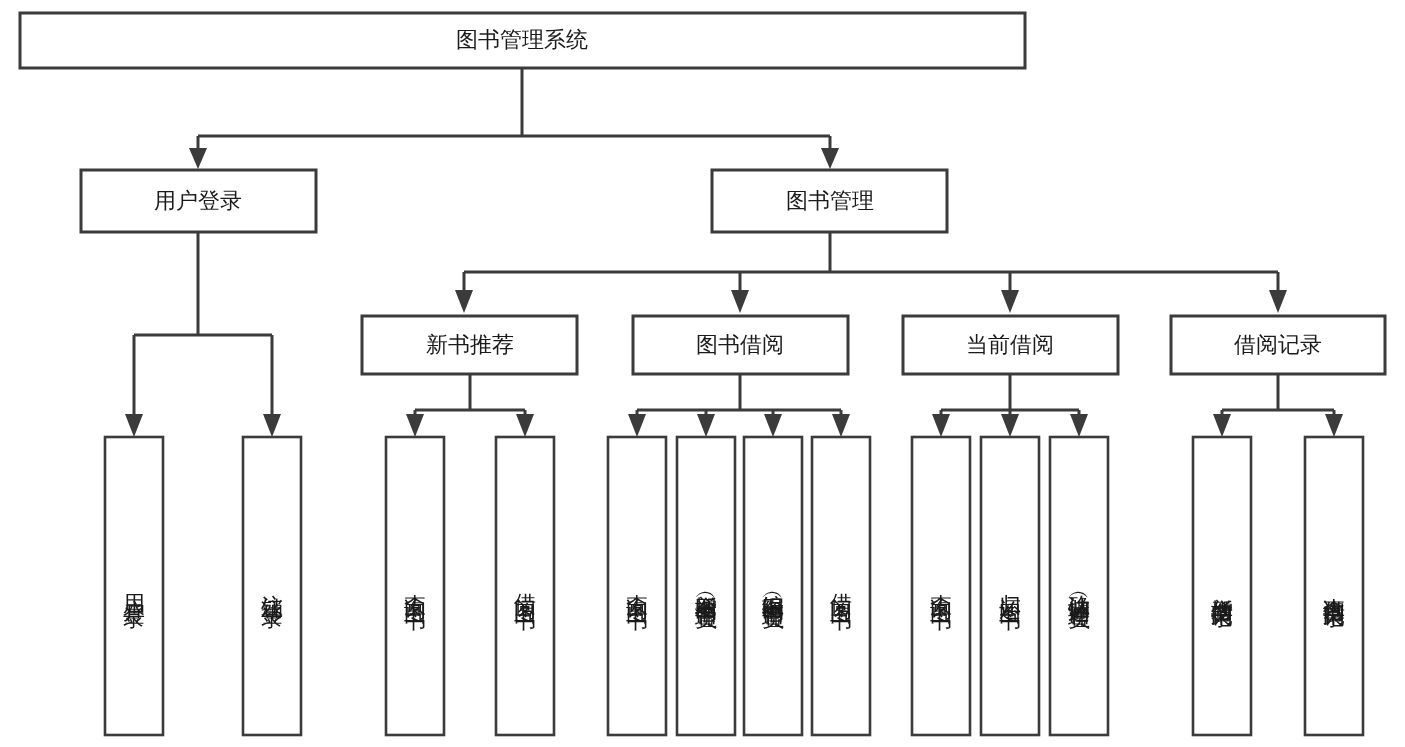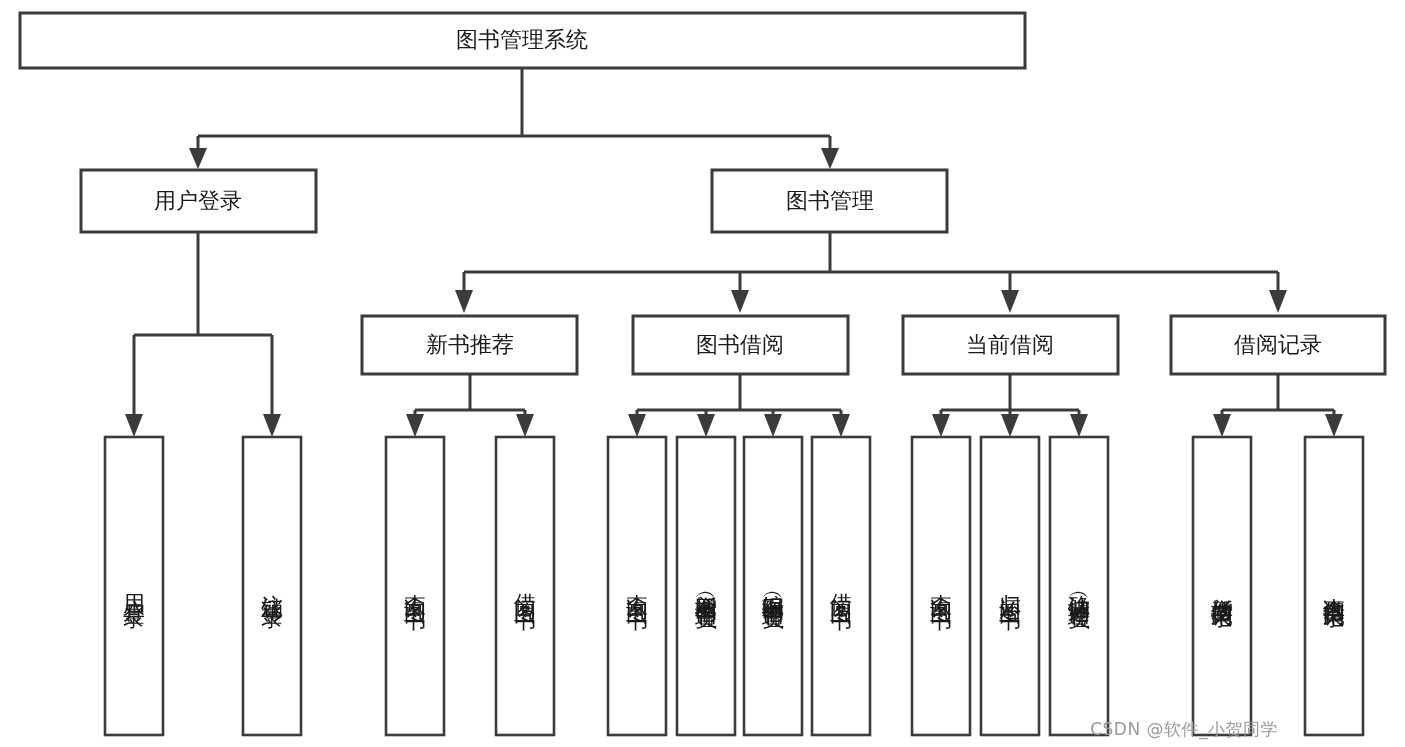--- a/index.html
+++ b/index.html
@@ -11,20 +11,21 @@
     width: 1405px;
     height: 747px;
     font-family: "DejaVu Sans", "Liberation Sans", sans-serif;
     overflow: hidden;
     position: relative;
   }
   #diagram-root {
     position: relative;
     width: 1286px;
     height: 747px;
+    padding-left: 24px;
   }
   svg.flow {
     position: absolute;
     left: 0;
     top: 0;
     width: 1405px;
     height: 747px;
   }
   .node-rect {
     fill: #ffffff;
@@ -220,14 +221,13 @@
   <div class="node-label-v" style="left:744px; top:437px; width:58px; height:298px; letter-spacing:2px;">编辑图书（管理员）</div>
   <div class="node-label-v" style="left:812px; top:437px; width:58px; height:298px;">借阅图书</div>
 
   <div class="node-label-v" style="left:912px; top:437px; width:58px; height:298px;">查询图书</div>
   <div class="node-label-v" style="left:981px; top:437px; width:58px; height:298px;">归还图书</div>
   <div class="node-label-v" style="left:1050px; top:437px; width:58px; height:298px; letter-spacing:2px;">确认归还（管理员）</div>
 
   <div class="node-label-v" style="left:1193px; top:437px; width:58px; height:298px; letter-spacing:2px;">新增借阅记录</div>
   <div class="node-label-v" style="left:1305px; top:437px; width:58px; height:298px; letter-spacing:2px;">查询借阅记录</div>
 
-  <div class="watermark">CSDN @软件_小贺同学</div>
 </div>
 
 </body></html>

